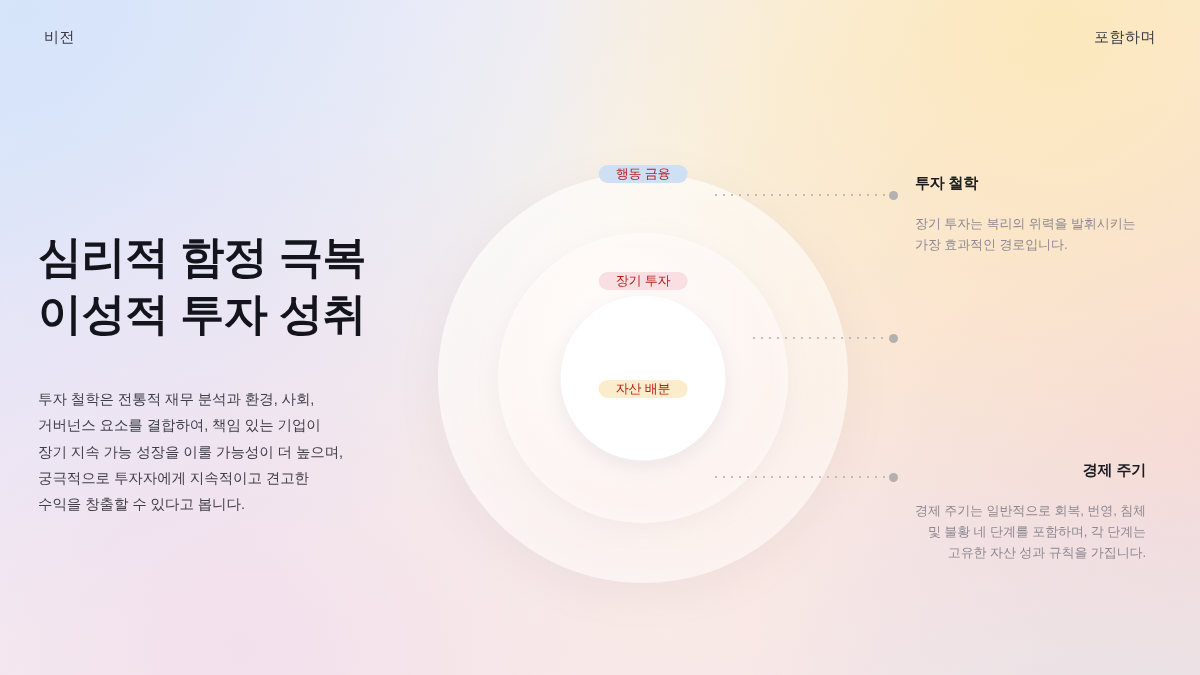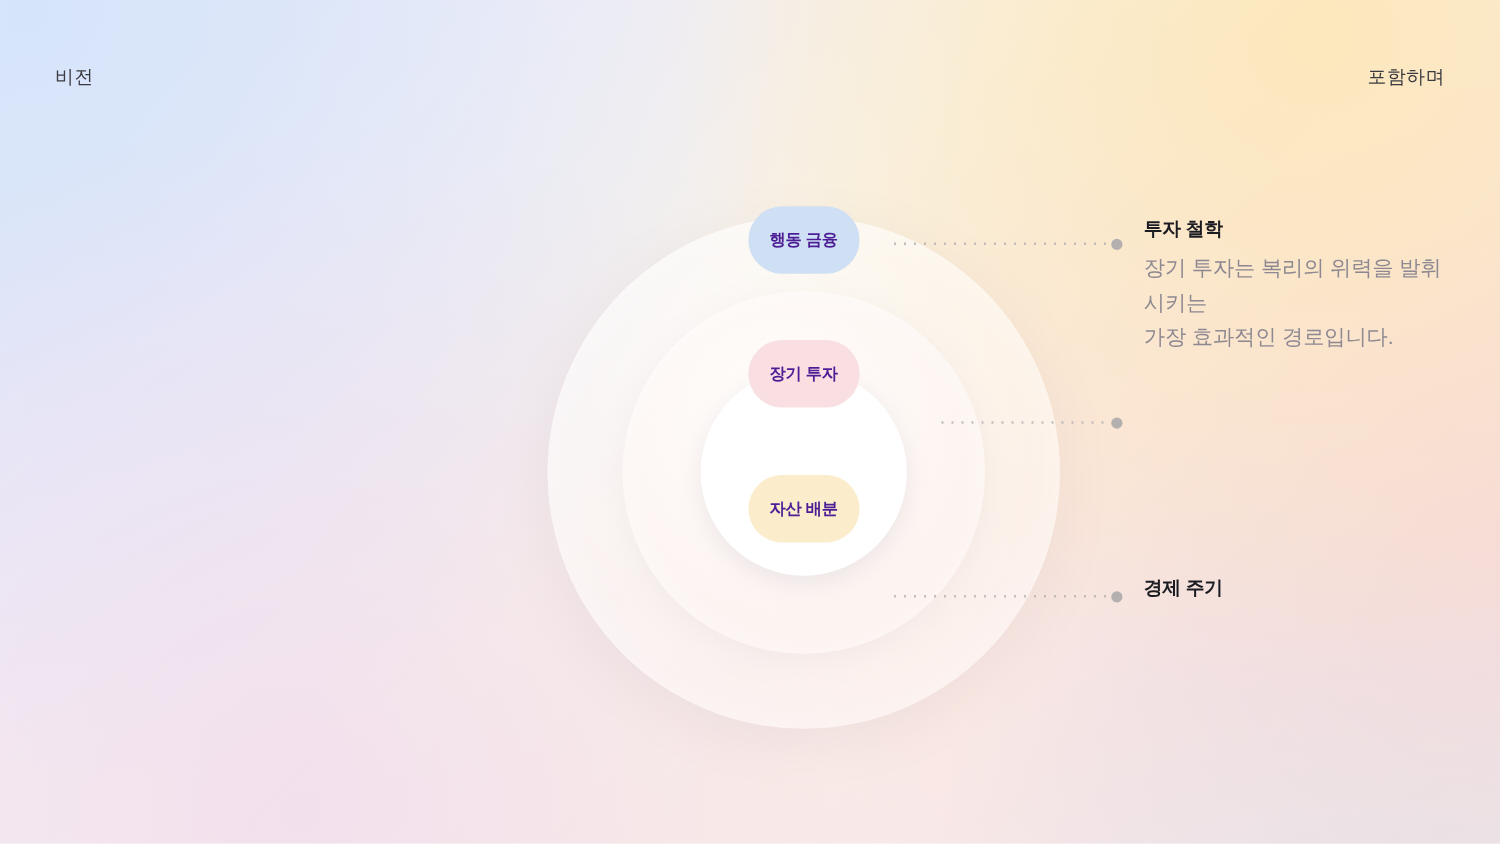--- a/index.html
+++ b/index.html
@@ -14,21 +14,21 @@
       radial-gradient(circle at 88% 4%,  rgba(252,232,186,0.95) 0%, rgba(252,232,186,0.0) 42%),
       radial-gradient(circle at 100% 62%, rgba(248,214,214,0.80) 0%, rgba(248,214,214,0.0) 45%),
       radial-gradient(circle at 20% 96%, rgba(240,218,240,0.75) 0%, rgba(240,218,240,0.0) 48%),
       radial-gradient(circle at 2% 2%,   rgba(214,228,250,0.98) 0%, rgba(214,228,250,0.0) 46%),
       radial-gradient(circle at 96% 100%, rgba(222,234,240,0.85) 0%, rgba(222,234,240,0.0) 30%),
       linear-gradient(135deg, #dfe7f8 0%, #f2eef6 22%, #f9f2e6 48%, #fbeee4 66%, #f7e8ea 82%, #eceef3 100%);
   }
 
   
   .hdr {
-    position:absolute; top:52px; left:0; right:0;
+    position:absolute; top:28px; left:0; right:0;
     display:flex; justify-content:space-between;
     padding:0 44px;
     font-size:15px; color:#3a3a40; letter-spacing:.5px;
   }
 
   
   .left { position:absolute; left:38px; top:228px; width:400px; }
   .headline {
     font-size:44px; font-weight:700; color:#14141c;
     line-height:1.30; letter-spacing:-0.5px; white-space:pre-line;
@@ -54,22 +54,22 @@
     background:radial-gradient(circle at 42% 34%, rgba(255,253,251,.93), rgba(253,243,240,.72) 70%, rgba(252,238,234,.62) 100%);
     box-shadow:0 6px 26px rgba(160,130,140,.09), inset 0 0 26px rgba(255,255,255,.55);
   }
   .ring-inner {
     width:165px; height:165px; background:#ffffff;
     box-shadow:0 6px 20px rgba(150,140,160,.16);
   }
 
   .pill {
     position:absolute; left:50%; transform:translateX(-50%);
-    padding:18px 17px; border-radius:999px;
-    font-size:13px; font-weight:700; color:#4c1d95;
+    padding:0 17px; border-radius:999px;
+    font-size:13px; font-weight:400; color:#b91c1c;
     white-space:nowrap; letter-spacing:-.2px;
   }
   .pill-1 { top:-8px; }
   .pill-2 { top:99px; }
   .pill-3 { top:207px; }
 
   
   .conn { position:absolute; height:10px; display:flex; align-items:center; }
   .conn .dots {
     flex:1; height:2px;
@@ -84,38 +84,45 @@
   .c2 { left:750px; top:333px; width:148px; }
   .c3 { left:712px; top:472px; width:186px; }
 
   
   .right { position:absolute; left:915px; top:174px; width:250px; }
   .item + .item { margin-top:0; }
   .item-title {
     font-size:15px; font-weight:700; color:#1b1b22; letter-spacing:-.2px;
   }
   .item-desc {
-    margin-top:8px; font-size:17px; line-height:1.62;
+    margin-top:20px; font-size:13px; line-height:1.62;
     color:#8d8891; white-space:pre-line; letter-spacing:-.1px;
   }
   .i1 { position:absolute; top:0; }
   .i2 { position:absolute; top:148px; }
   .i3 { position:absolute; top:287px;text-align:right; }
 </style>
 </head>
 <body>
 
 <div class="slide">
 
   <div class="hdr">
     <span>비전</span>
     <span>포함하며</span>
   </div>
 
   <div class="left">
+    <div class="headline">심리적 함정 극복
+이성적 투자 성취</div>
+    <div class="lead">투자 철학은 전통적 재무 분석과 환경, 사회,
+거버넌스 요소를 결합하여, 책임 있는 기업이
+장기 지속 가능 성장을 이룰 가능성이 더 높으며,
+궁극적으로 투자자에게 지속적이고 견고한
+수익을 창출할 수 있다고 봅니다.</div>
   </div>
 
   <div class="rings">
     <div class="ring ring-outer"></div>
     <div class="ring ring-mid"></div>
     <div class="ring ring-inner"></div>
 
     <div class="pill pill-1" style="background: rgb(207, 224, 245);">행동 금융</div>
     <div class="pill pill-2" style="background: rgb(249, 223, 226);">장기 투자</div>
     <div class="pill pill-3" style="background: rgb(251, 236, 203);">자산 배분</div>
@@ -137,16 +144,19 @@
   <div class="right">
     <div class="item i1">
       <div class="item-title">투자 철학</div>
       <div class="item-desc">장기 투자는 복리의 위력을 발휘시키는
 가장 효과적인 경로입니다.</div>
     </div>
     <div class="item i2">
     </div>
     <div class="item i3">
       <div class="item-title">경제 주기</div>
+      <div class="item-desc">경제 주기는 일반적으로 회복, 번영, 침체
+및 불황 네 단계를 포함하며, 각 단계는
+고유한 자산 성과 규칙을 가집니다.</div>
     </div>
   </div>
 
 </div>
 
 </body></html>

